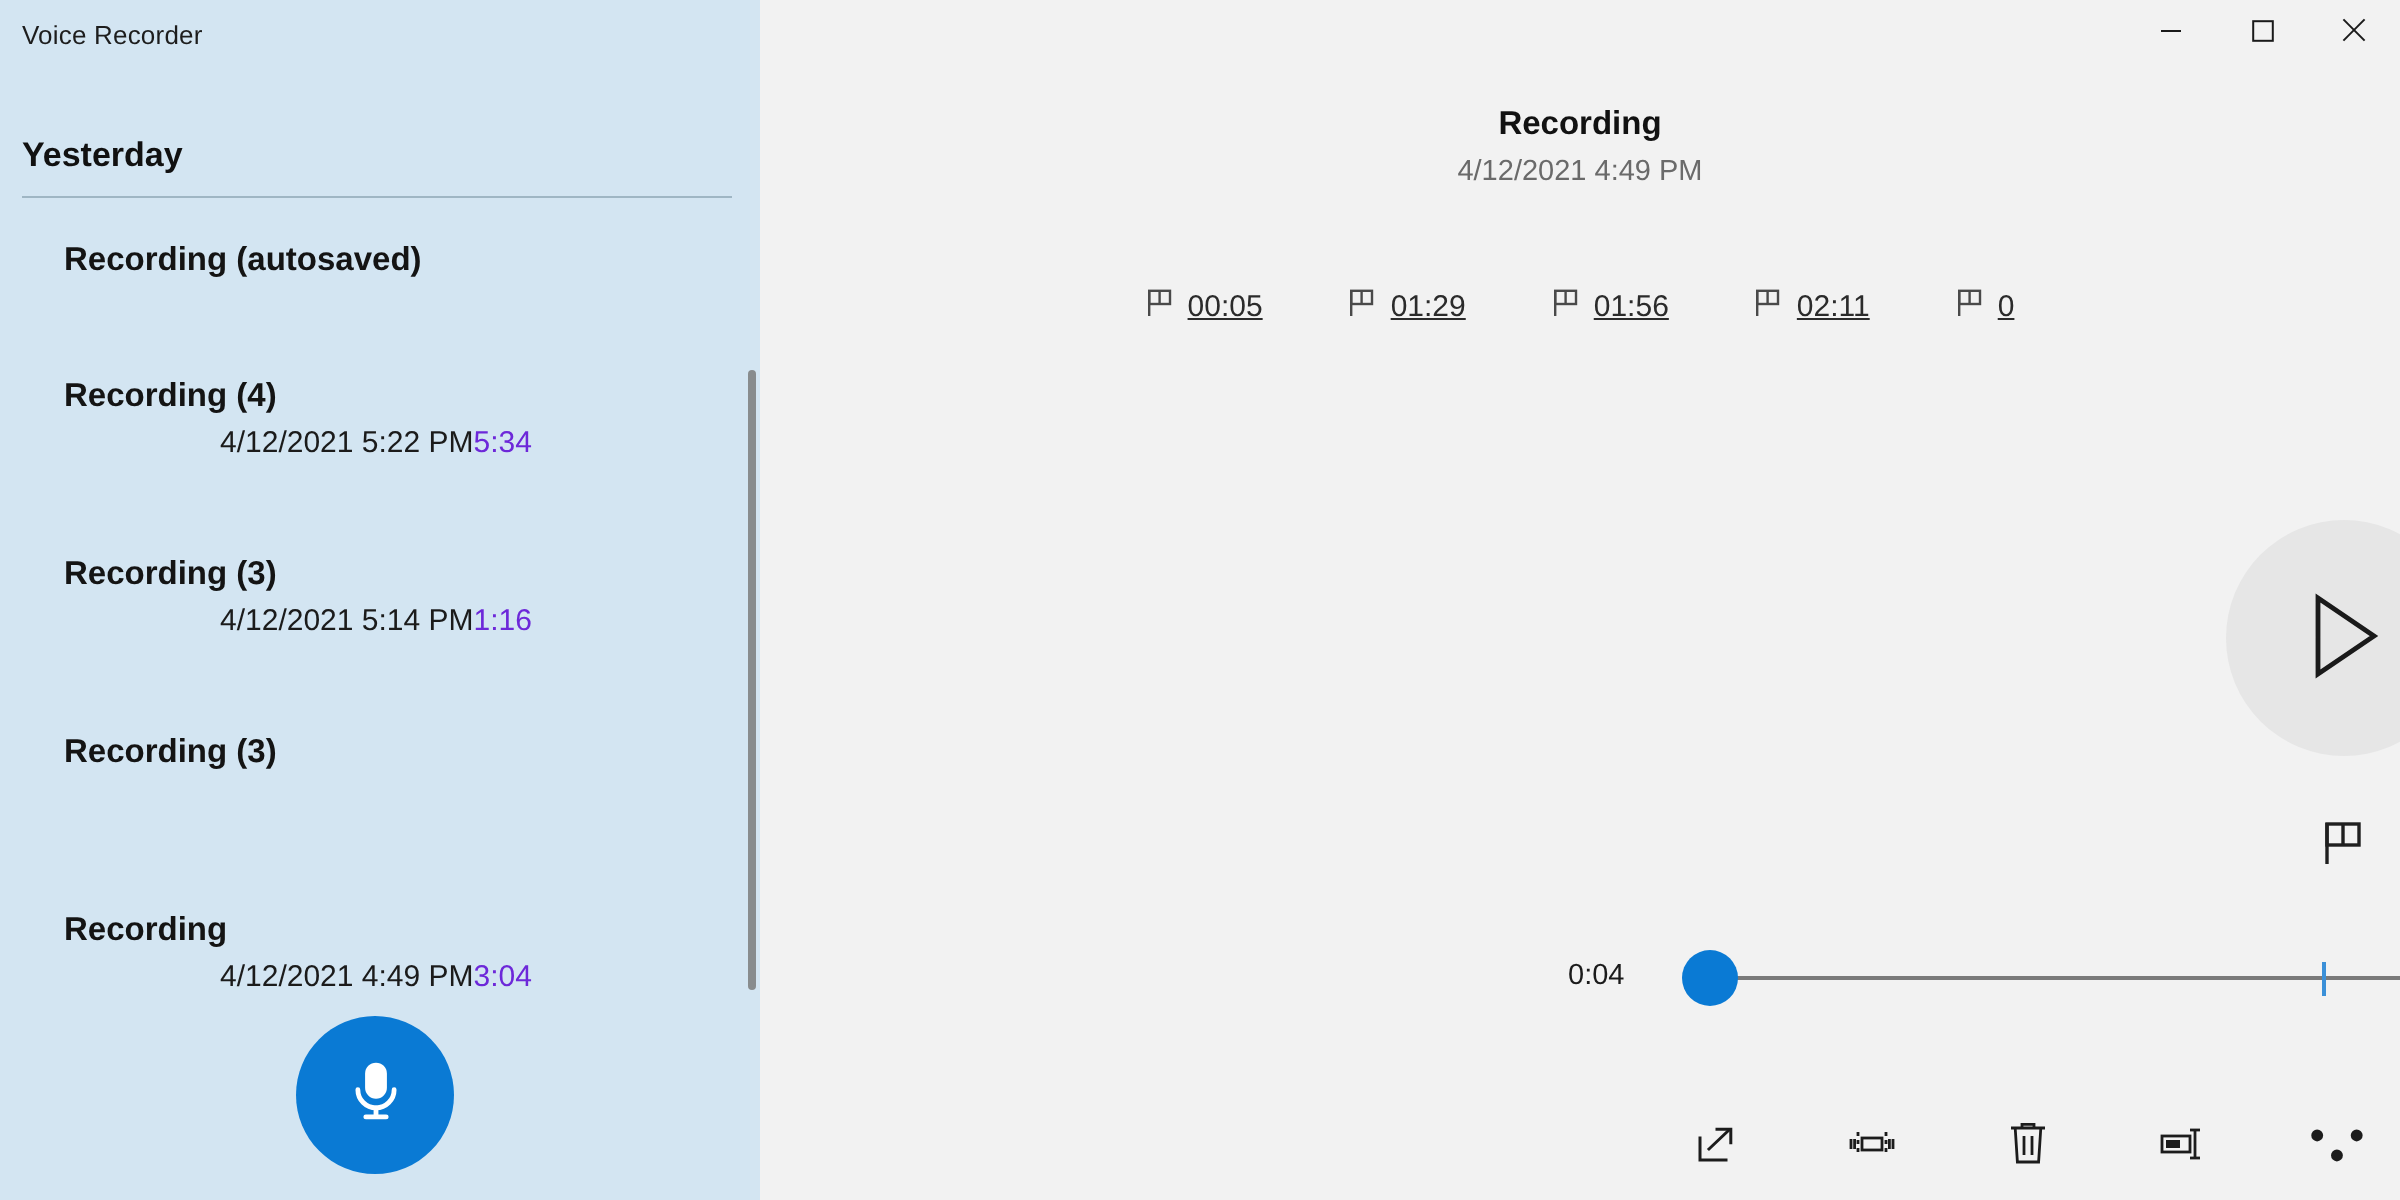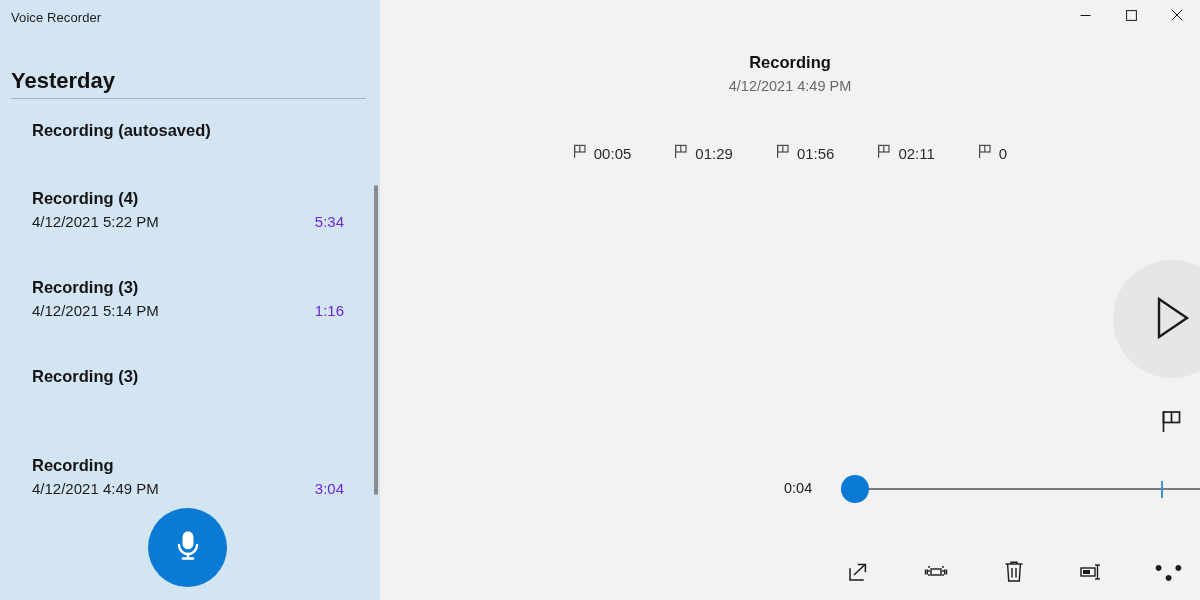--- a/index.html
+++ b/index.html
@@ -17,39 +17,39 @@
     width: 380px; height: 600px;
     background: #d3e5f2;
     flex: 0 0 380px;
   }
   .app-title {
     position: absolute; left: 11px; top: 10px;
     font-size: 13px; color: #1d1d1d; letter-spacing: .1px;
   }
   .group-header {
     position: absolute; left: 11px; top: 68px;
-    font-size: 22px; font-weight: bold; color: #111;
+    font-size: 17px; font-weight: bold; color: #111;
   }
   .group-rule {
     position: absolute; left: 11px; top: 98px; width: 355px;
     height: 1px; background: #9fb6c4;
   }
   .rec-list {
     position: absolute; left: 0; top: 107px; width: 380px; height: 400px;
     overflow: hidden;
   }
   .rec-item {
     position: relative; height: 89px; padding: 12px 36px 0 32px;
   }
   .rec-item.compact { height: 68px; }
   .rec-name {
     font-size: 16.5px; font-weight: bold; color: #141414; line-height: 22px;
   }
   .rec-meta-row {
-    display: flex; justify-content: space-between; align-items: baseline;
+    display: flex; justify-content: center; align-items: baseline;
     margin-top: 4px;
   }
   .rec-date { font-size: 15px; color: #1b1b1b; }
   .rec-dur  { font-size: 15px; color: #6d28d9; }
   .sb-track {
     position: absolute; right: 2px; top: 185px; width: 4px; height: 310px;
     background: #888c8e; border-radius: 2px;
   }
   .record-btn {
     position: absolute; left: 148px; top: 508px;
@@ -75,21 +75,21 @@
     text-align: center; font-size: 16.5px; font-weight: bold; color: #121212;
   }
   .doc-date {
     position: absolute; left: 0; right: 0; top: 78px;
     text-align: center; font-size: 14.5px; color: #6a6a6a;
   }
 
   .marker-row {
     position: absolute; left: 0; right: 0; top: 144px;
     display: flex; justify-content: center; gap: 43px;
-    font-size: 15px; color: #2b2b2b;
+    font-size: 15px; color: #2b2b2b; text-decoration: underline;
   }
   .marker-chip { display: flex; align-items: center; gap: 7px; cursor: pointer; }
 
   .play-btn {
     position: absolute; left: 733px; top: 260px;
     width: 118px; height: 118px; border-radius: 50%;
     background: #e6e6e6; border: none; cursor: pointer;
     display: flex; align-items: center; justify-content: center;
   }
   .flag-btn {

